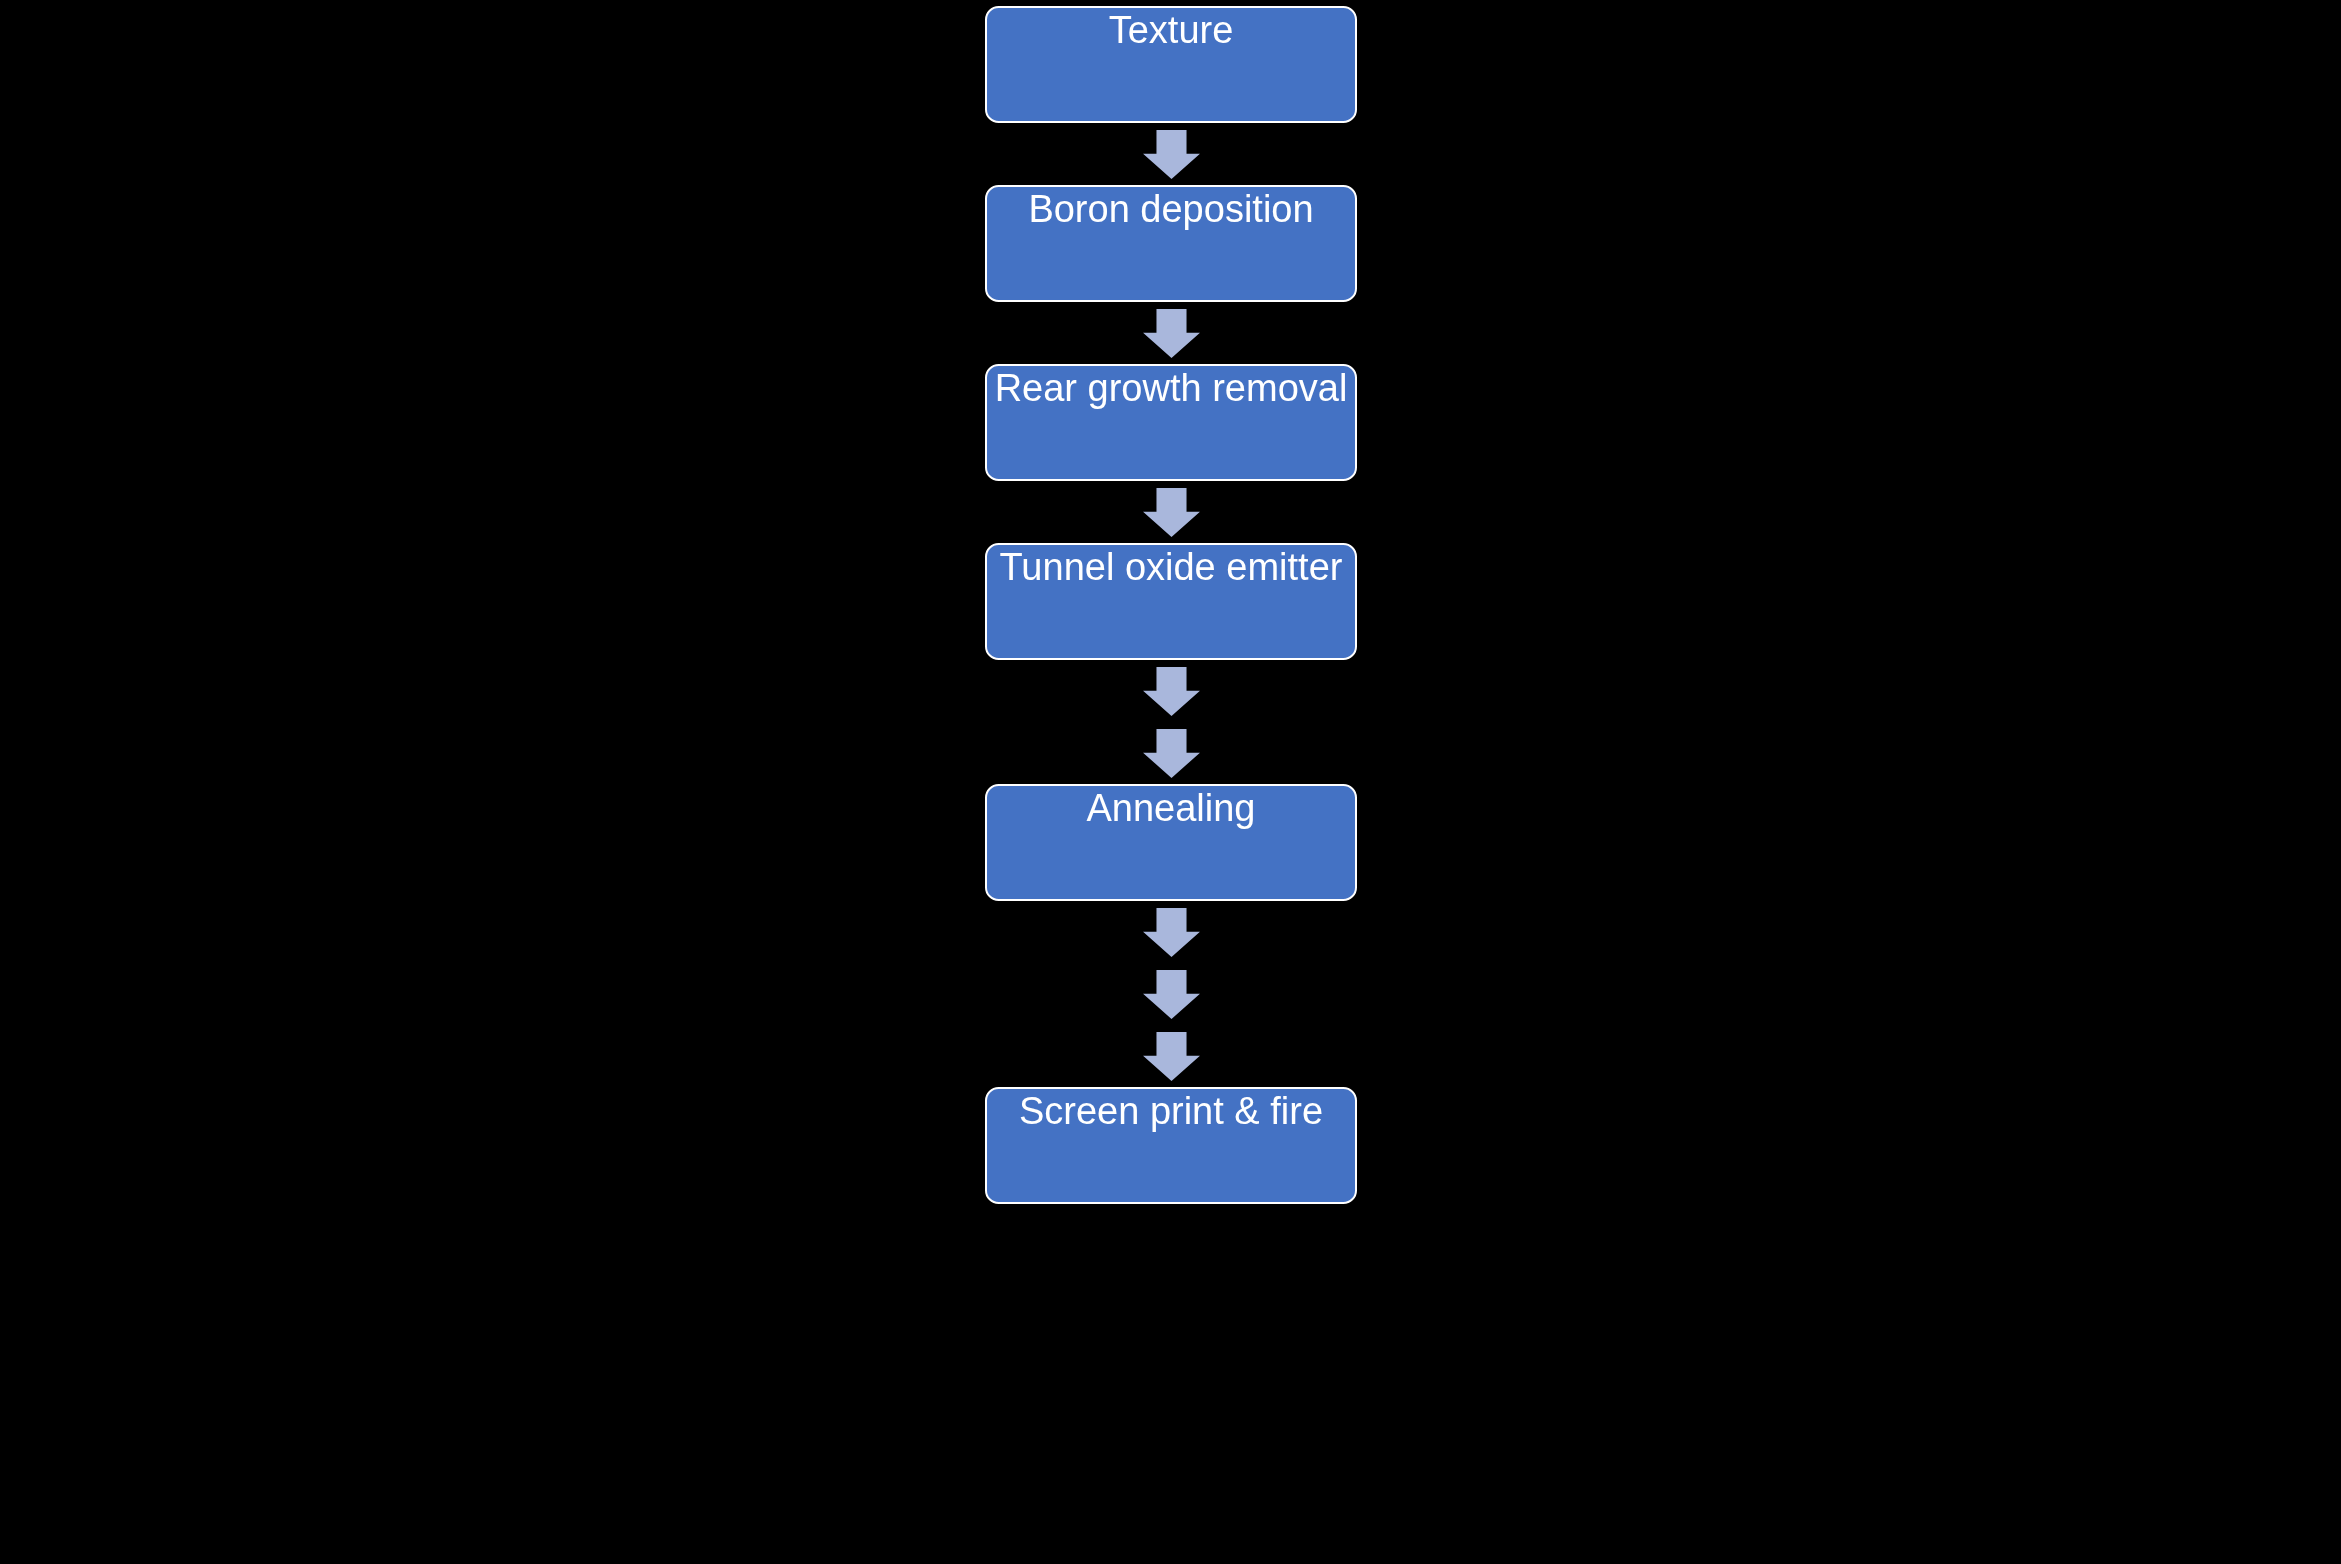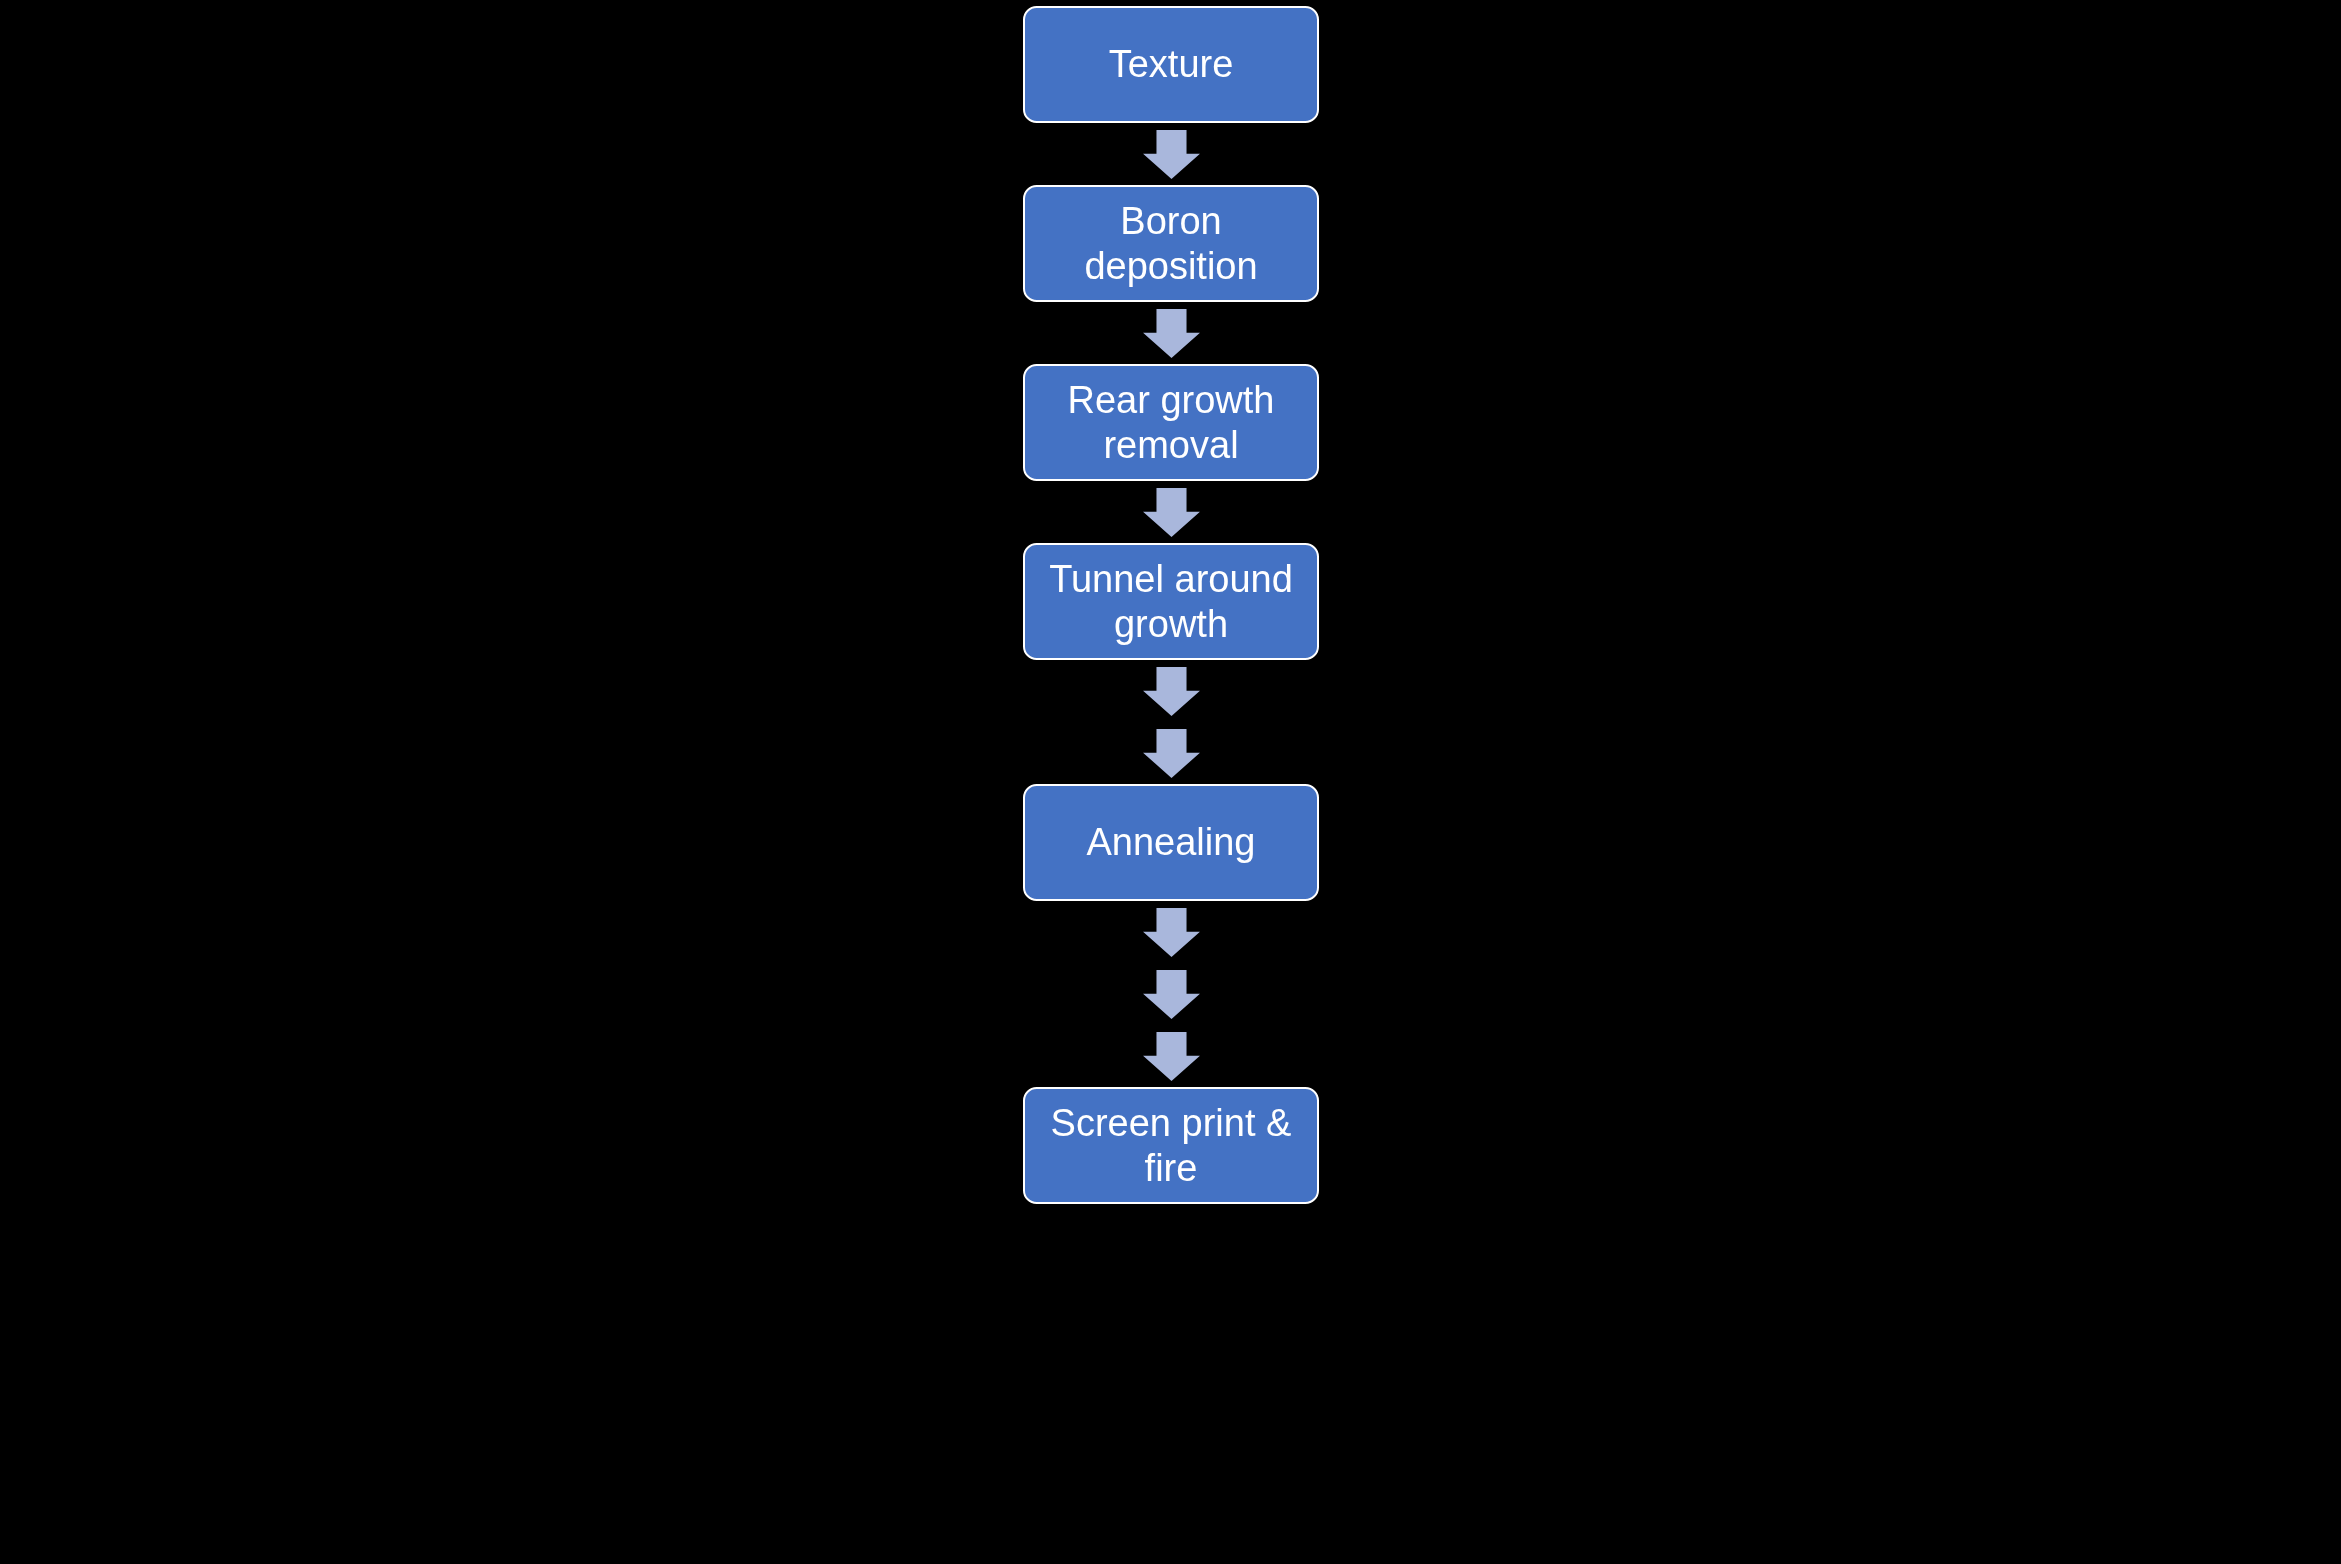--- a/index.html
+++ b/index.html
@@ -18,27 +18,26 @@
     position: absolute;
     left: 50%;
     top: 6.4px;
     transform: translateX(-50%);
     display: flex;
     flex-direction: column;
     align-items: center;
   }
   .step {
     box-sizing: border-box;
-    width: 296px;
+    width: 372px;
     height: 117px;
     background: var(--box-fill, #4472C4);
     border: 2.4px solid var(--box-border, #FFFFFF);
     border-radius: 13.6px;
     display: flex;
-    align-items: center;
     justify-content: center;
   }
   .step-label {
     font-family: "Liberation Sans", sans-serif;
     font-size: 38px;
     line-height: 1.18;
     color: var(--box-text, #FFFFFF);
     text-align: center;
     padding: 0 4.8px;
   }
@@ -82,21 +81,21 @@
       <div class="step-label">Rear growth removal</div>
     </div>
 
     <div class="connector">
       <svg width="57" height="49" viewBox="0 0 72 62" aria-hidden="true">
         <polygon points="17,0 55,0 55,30 72,30 36,62 0,30 17,30"></polygon>
       </svg>
     </div>
 
     <div class="step">
-      <div class="step-label">Tunnel around growth</div>
+      <div class="step-label">Tunnel oxide emitter</div>
     </div>
 
     <div class="connector">
       <svg width="57" height="49" viewBox="0 0 72 62" aria-hidden="true">
         <polygon points="17,0 55,0 55,30 72,30 36,62 0,30 17,30"></polygon>
       </svg>
     </div>
 
 
     <div class="connector">

